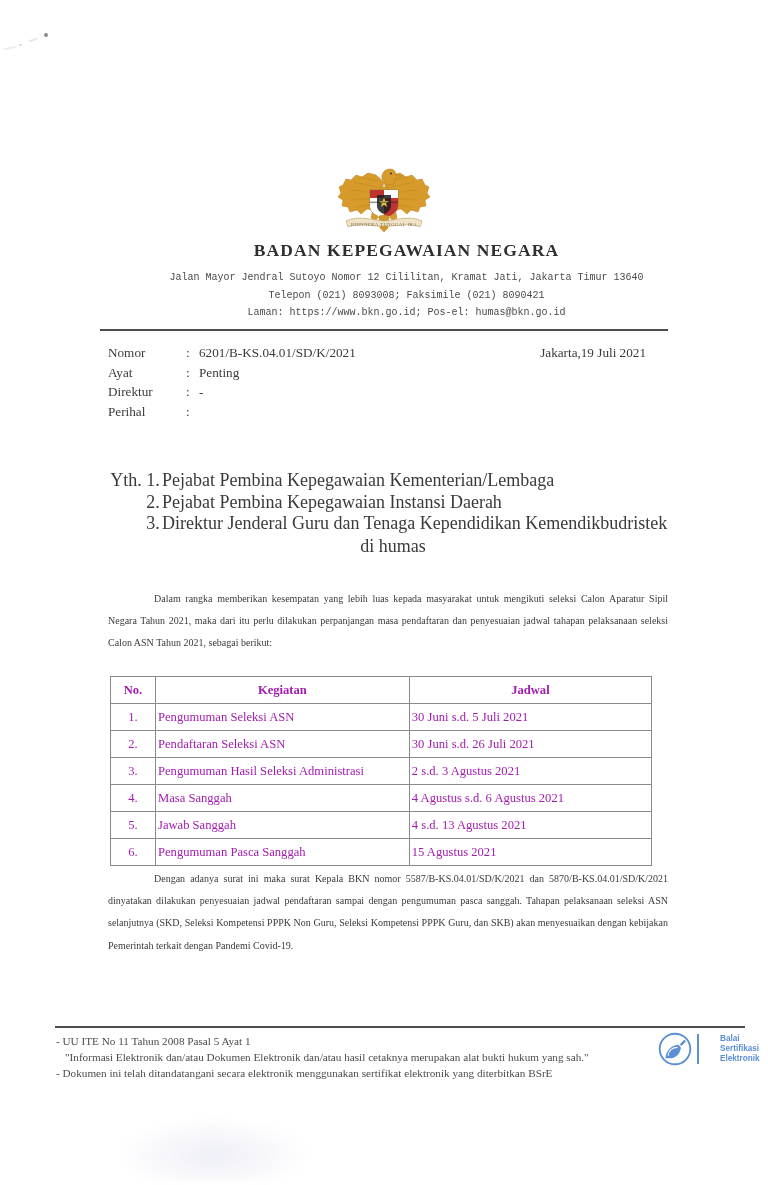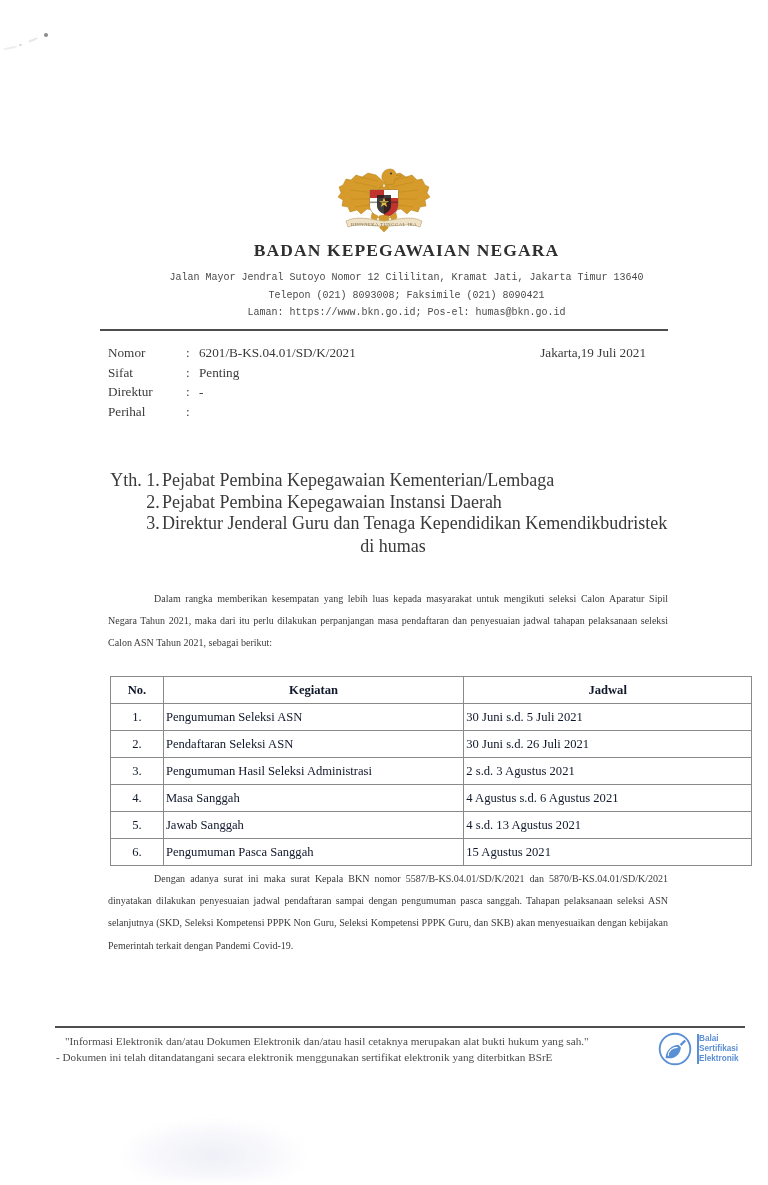--- a/index.html
+++ b/index.html
@@ -125,24 +125,24 @@
     text-indent: 46px;
   }
   .para.p1 { top: 588px; }
   .para.p2 { top: 868px; }
 
   
   .tbl {
     position: absolute;
     left: 110px;
     top: 676px;
-    width: 642px;
+    width: 542px;
     border-collapse: collapse;
     font-size: 12.6px;
-    color: #0f172a;
+    color: #a21caf;
   }
   .tbl th, .tbl td {
     border: 1px solid #8a8a8a;
     padding: 0;
     height: 26px;
     vertical-align: middle;
   }
   .tbl th { font-weight: bold; text-align: center; }
   .col-no  { width: 45px; text-align: center; }
   .col-keg { width: 258px; }
@@ -180,21 +180,21 @@
     gap: 5px;
   }
   .bsre-mark { width: 34px; height: 34px; flex: none; }
   .bsre-text {
     font-family: "Liberation Sans", "DejaVu Sans", sans-serif;
     font-weight: bold;
     font-size: 8.2px;
     line-height: 10.2px;
     color: #5b8fd4;
     border-left: 2px solid #5b8fd4;
-    padding-left: 0;
+    padding-left: 21px;
   }
 </style>
 </head>
 <body>
 
 <div class="page">
 
   <div class="speck s1"></div>
   <div class="speck s2"></div>
   <div class="speck s3"></div>
@@ -256,21 +256,21 @@
   <div class="rule-head"></div>
 
   <div class="meta">
     <div class="meta-row">
       <span class="meta-label">Nomor</span>
       <span class="meta-colon">:</span>
       <span class="meta-val">6201/B-KS.04.01/SD/K/2021</span>
       <span class="date-right">Jakarta,19 Juli 2021</span>
     </div>
     <div class="meta-row">
-      <span class="meta-label">Sifat</span>
+      <span class="meta-label">Ayat</span>
       <span class="meta-colon">:</span>
       <span class="meta-val">Penting</span>
     </div>
     <div class="meta-row">
       <span class="meta-label">Direktur</span>
       <span class="meta-colon">:</span>
       <span class="meta-val">-</span>
     </div>
     <div class="meta-row">
       <span class="meta-label">Perihal</span>
@@ -340,20 +340,21 @@
         <td class="col-keg">Pengumuman Pasca Sanggah</td>
         <td class="col-jad">15 Agustus 2021</td>
       </tr>
     </tbody>
   </table>
 
   <div class="para p2">Dengan adanya surat ini maka surat Kepala BKN nomor 5587/B-KS.04.01/SD/K/2021 dan 5870/B-KS.04.01/SD/K/2021 dinyatakan dilakukan penyesuaian jadwal pendaftaran sampai dengan pengumuman pasca sanggah. Tahapan pelaksanaan seleksi ASN selanjutnya (SKD, Seleksi Kompetensi PPPK Non Guru, Seleksi Kompetensi PPPK Guru, dan SKB) akan menyesuaikan dengan kebijakan Pemerintah terkait dengan Pandemi Covid-19.</div>
 
   <div class="rule-foot"></div>
   <div class="footnotes">
+    <div>- UU ITE No 11 Tahun 2008 Pasal 5 Ayat 1</div>
     <div class="indent">"Informasi Elektronik dan/atau Dokumen Elektronik dan/atau hasil cetaknya merupakan alat bukti hukum yang sah."</div>
     <div>- Dokumen ini telah ditandatangani secara elektronik menggunakan sertifikat elektronik yang diterbitkan BSrE</div>
   </div>
 
   <div class="bsre">
     <svg class="bsre-mark" viewBox="0 0 40 40" aria-hidden="true">
       <circle cx="20" cy="20" r="18" fill="none" stroke="#5b8fd4" stroke-width="2.2"></circle>
       <path d="M9 31 C9 22 16 15 25 15 L31 9 L33 11 L27 17 C27 24 22 31 13 31 Z" fill="#5b8fd4"></path>
       <path d="M24.5 14.5 L29 19" stroke="#ffffff" stroke-width="1.6" stroke-linecap="round"></path>
       <path d="M12 28 C12 22 17 18 23 18" fill="none" stroke="#ffffff" stroke-width="1.4"></path>

